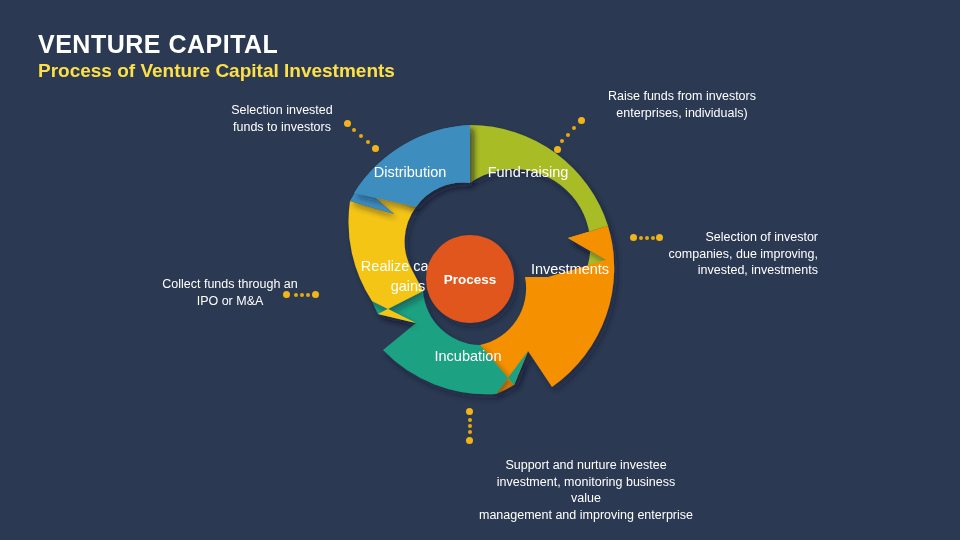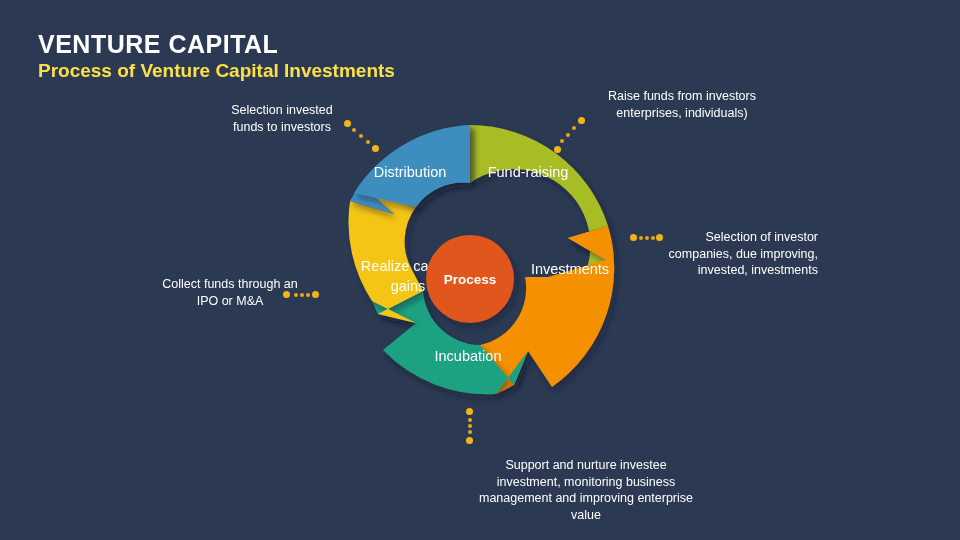--- a/index.html
+++ b/index.html
@@ -212,17 +212,17 @@
   </div>
 
   <div class="callout" id="cal-realize">
     <div>Collect funds through an</div>
     <div>IPO or M&amp;A</div>
   </div>
 
   <div class="callout" id="cal-incubation">
     <div>Support and nurture investee</div>
     <div>investment, monitoring business</div>
+    <div>value</div>
     <div>management and improving enterprise</div>
-    <div>value</div>
   </div>
 
 </div>
 
 </body></html>

